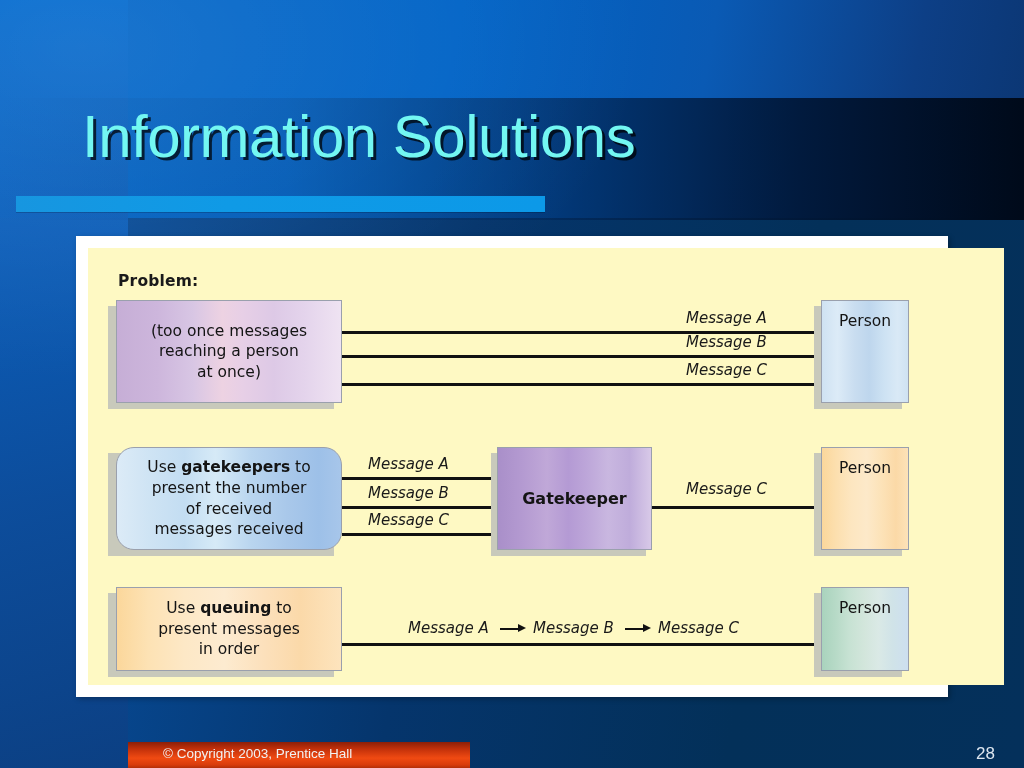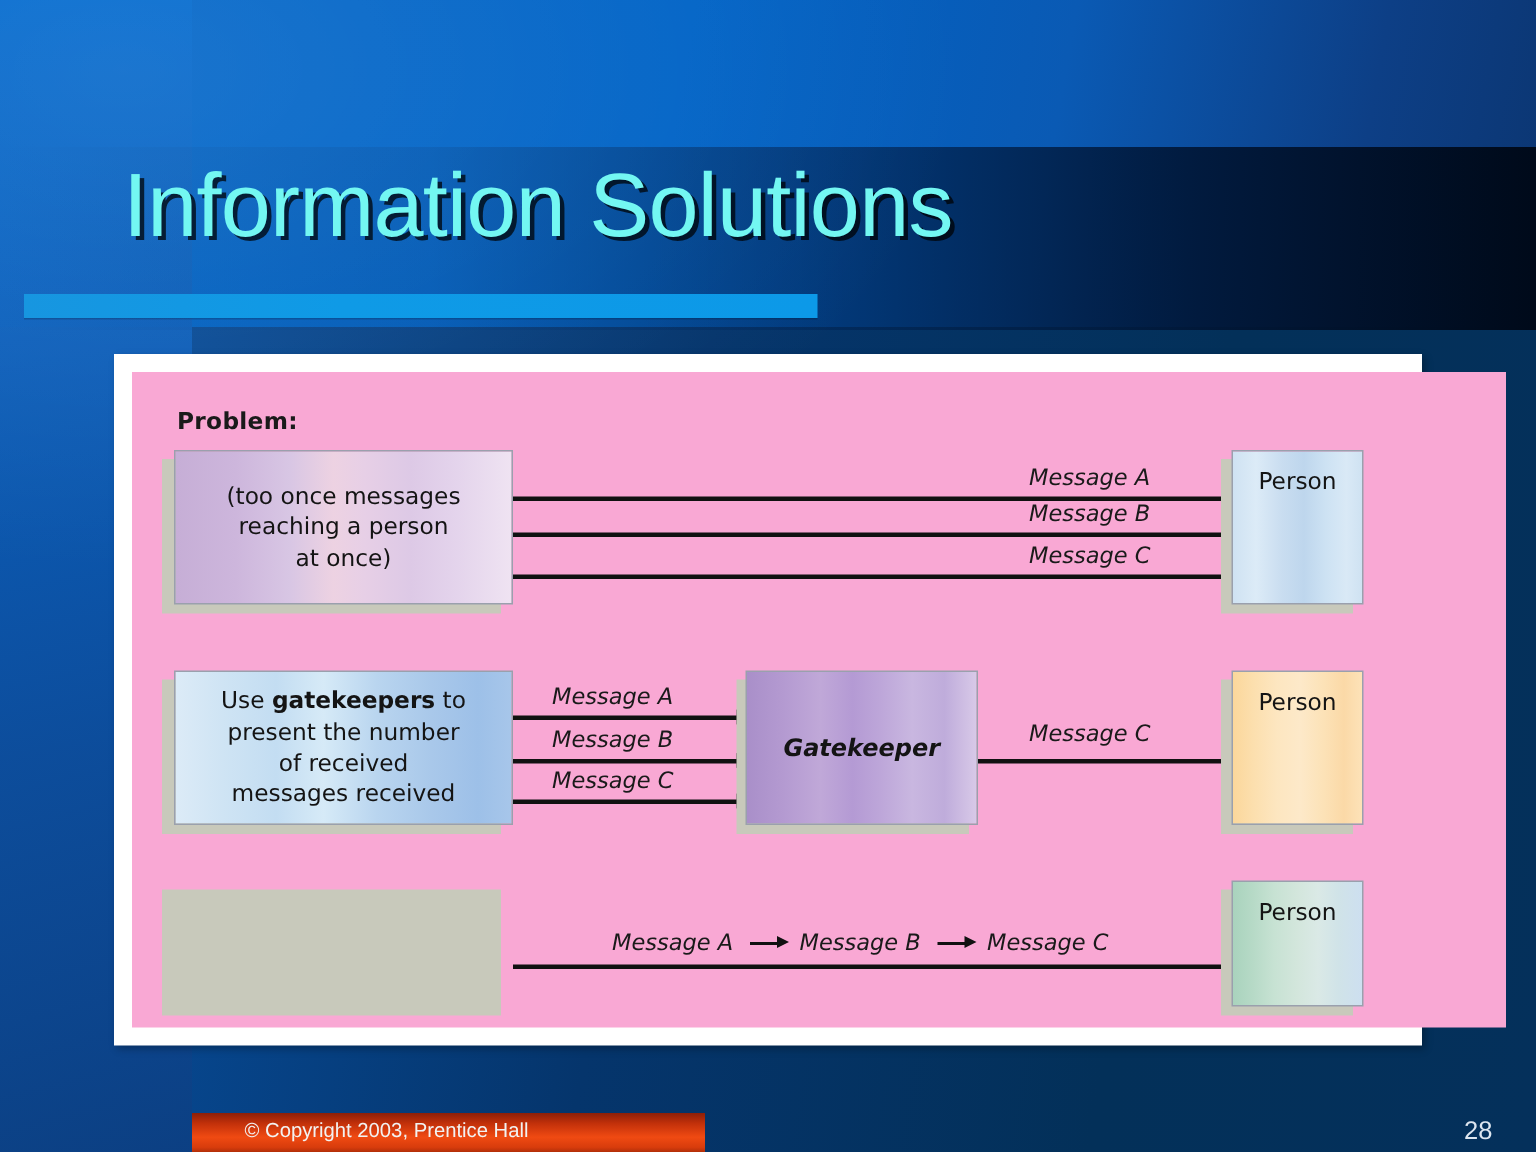--- a/index.html
+++ b/index.html
@@ -68,21 +68,21 @@
     position: absolute;
     left: 76px; top: 236px;
     width: 872px; height: 461px;
     background: #ffffff;
     box-shadow: 2px 2px 5px rgba(0,0,0,.28);
   }
   #panel {
     position: absolute;
     left: 12px; top: 12px;
     width: 916px; height: 437px;
-    background: #f9a8d4;
+    background: #fef9c3;
   }
   .section-label {
     position: absolute;
     font-family: "DejaVu Sans", sans-serif;
     font-weight: bold;
     font-size: 15.5px;
     color: #1a1a1a;
     letter-spacing: .2px;
   }
 
@@ -106,21 +106,20 @@
     background: #c8c9bb;
   }
 
   .grad-purple {
     background: linear-gradient(90deg, #c6aed6 0%, #cdb6dc 18%, #d8c6e4 34%,
       #edd2e2 47%, #e7cfe6 56%, #ddc9e6 70%, #e4d4ec 84%, #efe3f2 100%);
   }
   .grad-gatekeeper {
     background: linear-gradient(90deg, #a98fc9 0%, #b49ad1 16%, #c0a8d8 32%,
       #b49ad4 46%, #bda6d9 58%, #c9b7e0 72%, #bfacdb 86%, #d8c9e8 100%);
-    font-style: italic;
   }
   .grad-blue-box {
     background: linear-gradient(90deg, #dcebf7 0%, #cfe4f4 14%, #c3ddf2 30%,
       #d6eaf7 44%, #b9d5ef 60%, #a9c8ea 76%, #9dc0e8 90%, #a7c6ea 100%);
   }
   .grad-person-blue {
     background: linear-gradient(90deg, #cfe2f2 0%, #dcebf7 18%, #c9ddf0 38%,
       #bed6ed 55%, #cde2f3 72%, #d9e9f6 88%, #cfe2f2 100%);
   }
   .grad-orange {
@@ -229,21 +228,21 @@
       <div class="msg" style="left:598px; top:113px;">Message C</div>
 
       <div class="shadow" style="left:726px; top:58px; width:88px; height:103px;"></div>
       <div class="gbox grad-person-blue" style="left:733px; top:52px; width:88px; height:103px; font-size:15.5px; align-items:flex-start; padding-top:10px;">
         <span>Person</span>
       </div>
 
       <div class="section-label" style="left:30px; top:171px;margin-top:41px;">Solutions:</div>
 
       <div class="shadow" style="left:20px; top:205px; width:226px; height:103px;"></div>
-      <div class="gbox grad-blue-box" style="left:28px; top:199px; width:226px; height:103px; font-size:15.5px;">
+      <div class="gbox grad-blue-box" style="left:28px; top:199px; width:226px; height:103px; font-size:15.5px;border-radius:18px;">
         <div class="inner">
           <div>
             <span>Use </span><b>gatekeepers</b><span> to</span>
           </div>
           <div>present the number</div>
           <div>of received</div>
           <div>messages received</div>
         </div>
       </div>
 
@@ -266,20 +265,29 @@
       <div class="aline" style="left:564px; top:258px; width:166px;"></div>
       <div class="ahead" style="left:728px; top:254px;"></div>
       <div class="msg" style="left:598px; top:232px;">Message C</div>
 
       <div class="shadow" style="left:726px; top:205px; width:88px; height:103px;"></div>
       <div class="gbox grad-person-orange" style="left:733px; top:199px; width:88px; height:103px; font-size:15.5px; align-items:flex-start; padding-top:10px;">
         <span>Person</span>
       </div>
 
       <div class="shadow" style="left:20px; top:345px; width:226px; height:84px;"></div>
+      <div class="gbox grad-orange" style="left:28px; top:339px; width:226px; height:84px; font-size:15.5px;">
+        <div class="inner">
+          <div>
+            <span>Use </span><b>queuing</b><span> to</span>
+          </div>
+          <div>present messages</div>
+          <div>in order</div>
+        </div>
+      </div>
 
       <div class="aline" style="left:254px; top:395px; width:476px;"></div>
       <div class="ahead" style="left:728px; top:391px;"></div>
 
       <div class="msg" style="left:320px; top:371px;">Message A</div>
       <div class="mini-line" style="left:412px; top:380px; width:20px;"></div>
       <div class="mini-head" style="left:430px; top:376px;"></div>
       <div class="msg" style="left:445px; top:371px;">Message B</div>
       <div class="mini-line" style="left:537px; top:380px; width:20px;"></div>
       <div class="mini-head" style="left:555px; top:376px;"></div>

